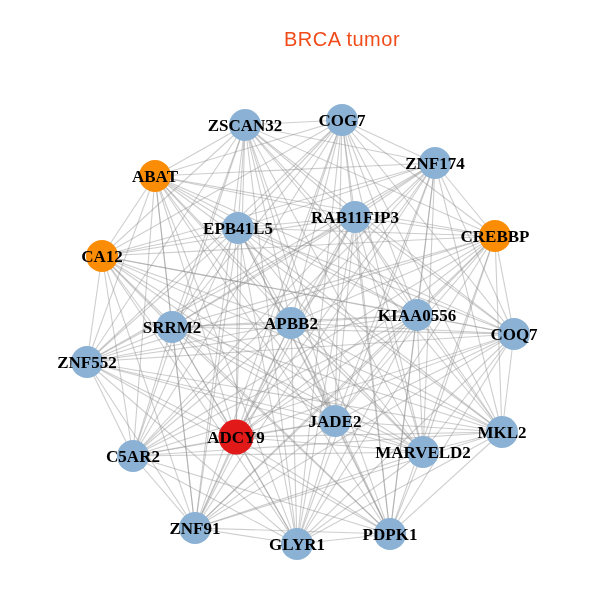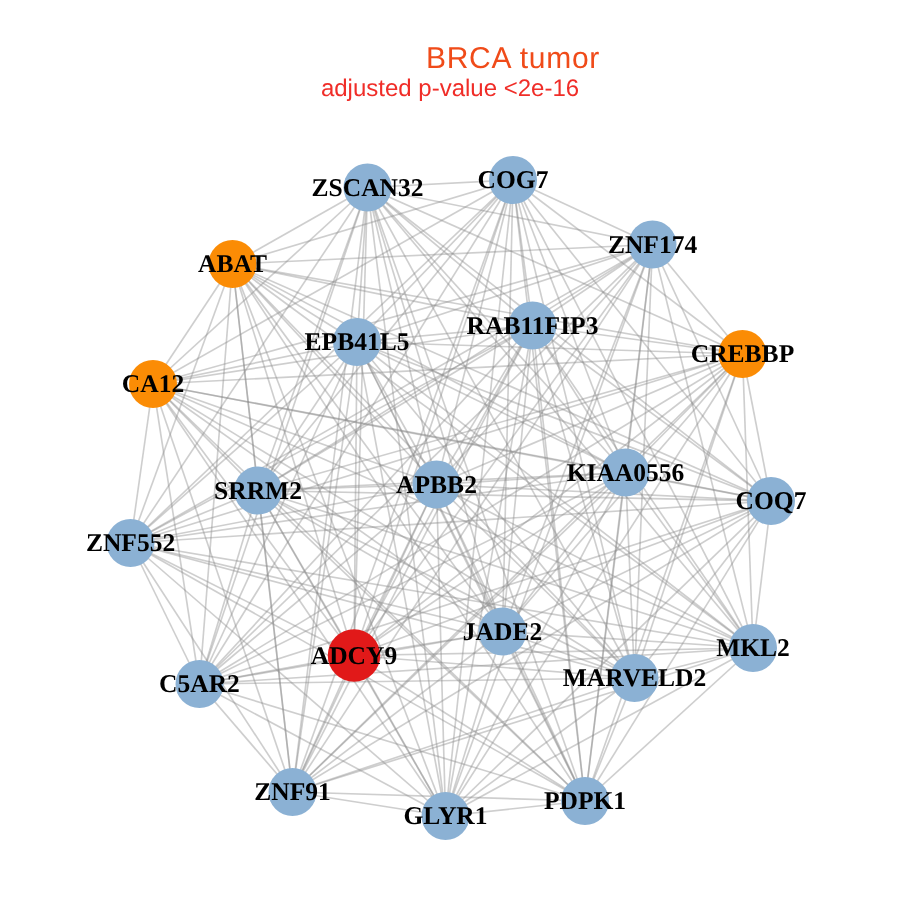--- a/index.html
+++ b/index.html
@@ -46,21 +46,20 @@
     font-size: 17px;
     fill: #000000;
     text-anchor: middle;
   }
 </style>
 </head>
 <body>
 
 <div class="figure">
   <div class="fig-title" style="color: rgb(240, 75, 25);">BRCA tumor</div>
-  <div class="fig-subtitle" style="color: rgb(240, 45, 40);">adjusted p-value &lt;2e-16</div>
   <svg id="net" class="net" width="600" height="600" viewBox="0 0 600 600">
       <g>
         <line x1="245" y1="125" x2="342" y2="120" stroke="#8A8A8A" stroke-opacity="0.42" stroke-width="1.1"></line>
         <line x1="245" y1="125" x2="435" y2="163" stroke="#8A8A8A" stroke-opacity="0.42" stroke-width="1.1"></line>
         <line x1="245" y1="125" x2="155" y2="176" stroke="#8A8A8A" stroke-opacity="0.42" stroke-width="1.1"></line>
         <line x1="245" y1="125" x2="355" y2="217" stroke="#8A8A8A" stroke-opacity="0.42" stroke-width="1.1"></line>
         <line x1="245" y1="125" x2="238" y2="228" stroke="#8A8A8A" stroke-opacity="0.42" stroke-width="1.1"></line>
         <line x1="245" y1="125" x2="495" y2="236" stroke="#8A8A8A" stroke-opacity="0.42" stroke-width="1.1"></line>
         <line x1="245" y1="125" x2="102" y2="256" stroke="#8A8A8A" stroke-opacity="0.42" stroke-width="1.1"></line>
         <line x1="245" y1="125" x2="417" y2="315" stroke="#8A8A8A" stroke-opacity="0.42" stroke-width="1.1"></line>

